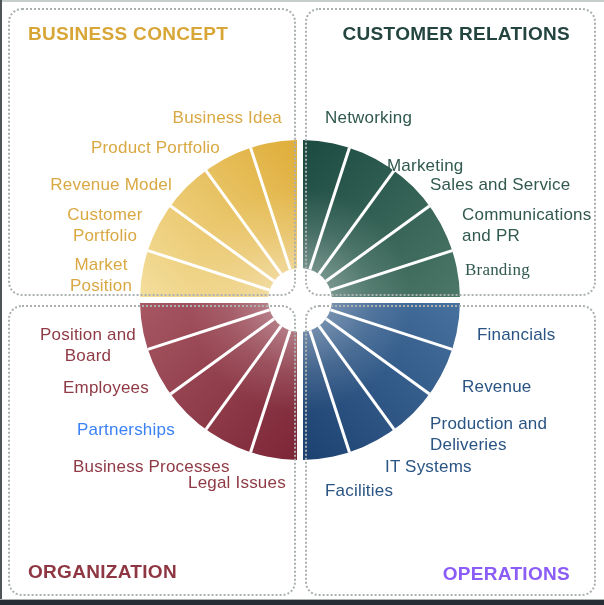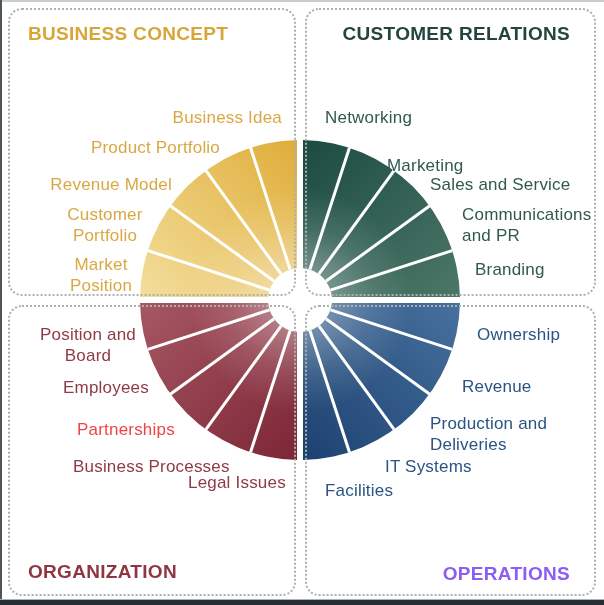--- a/index.html
+++ b/index.html
@@ -34,21 +34,21 @@
   .lb{position:absolute;z-index:4;font-size:17px;line-height:21px;letter-spacing:.2px;}
   .q0l0{right:322px;top:107px;white-space:nowrap;}
   .q0l1{right:384px;top:137px;white-space:nowrap;}
   .q0l2{right:432px;top:174px;white-space:nowrap;}
   .q0l3{left:50px;top:204px;width:110px;text-align:center;}
   .q0l4{left:46px;top:254px;width:110px;text-align:center;}
   .q1l0{left:325px;top:107px;white-space:nowrap;}
   .q1l1{left:387px;top:137px;white-space:nowrap;margin-top:18px;}
   .q1l2{left:430px;top:174px;white-space:nowrap;}
   .q1l3{left:462px;top:204px;width:140px;}
-  .q1l4{left:475px;top:259px;white-space:nowrap;}
+  .q1l4{left:465px;top:259px;white-space:nowrap;font-family:Liberation Serif, serif;}
   .q2l0{left:38px;top:324px;width:100px;text-align:center;}
   .q2l1{left:63px;top:377px;white-space:nowrap;}
   .q2l2{left:77px;top:419px;white-space:nowrap;}
   .q2l3{left:73px;top:456px;white-space:nowrap;}
   .q2l4{left:188px;top:472px;white-space:nowrap;}
   .q3l0{left:477px;top:324px;white-space:nowrap;}
   .q3l1{left:462px;top:376px;white-space:nowrap;}
   .q3l2{left:430px;top:413px;width:125px;}
   .q3l3{left:385px;top:456px;white-space:nowrap;}
   .q3l4{left:325px;top:480px;white-space:nowrap;}
@@ -125,23 +125,23 @@
 <div class="lb q0l4" style="color: rgb(217, 168, 67);">Market Position</div>
 
 <div class="lb q1l0" style="color: rgb(49, 89, 79);">Networking</div>
 <div class="lb q1l1" style="color: rgb(49, 89, 79);">Marketing</div>
 <div class="lb q1l2" style="color: rgb(49, 89, 79);">Sales and Service</div>
 <div class="lb q1l3" style="color: rgb(49, 89, 79);">Communications and PR</div>
 <div class="lb q1l4" style="color: rgb(49, 89, 79);">Branding</div>
 
 <div class="lb q2l0" style="color: rgb(143, 58, 69);">Position and Board</div>
 <div class="lb q2l1" style="color: rgb(143, 58, 69);">Employees</div>
-<div class="lb q2l2" style="color: #ef4444;">Partnerships</div>
+<div class="lb q2l2" style="color: #3b82f6;">Partnerships</div>
 <div class="lb q2l3" style="color: rgb(143, 58, 69);">Business Processes</div>
 <div class="lb q2l4" style="color: rgb(143, 58, 69);">Legal Issues</div>
 
-<div class="lb q3l0" style="color: rgb(42, 84, 131);">Ownership</div>
+<div class="lb q3l0" style="color: rgb(42, 84, 131);">Financials</div>
 <div class="lb q3l1" style="color: rgb(42, 84, 131);">Revenue</div>
 <div class="lb q3l2" style="color: rgb(42, 84, 131);">Production and Deliveries</div>
 <div class="lb q3l3" style="color: rgb(42, 84, 131);">IT Systems</div>
 <div class="lb q3l4" style="color: rgb(42, 84, 131);">Facilities</div>
 
 <div class="bottom-bar"></div>
 
 </body></html>

